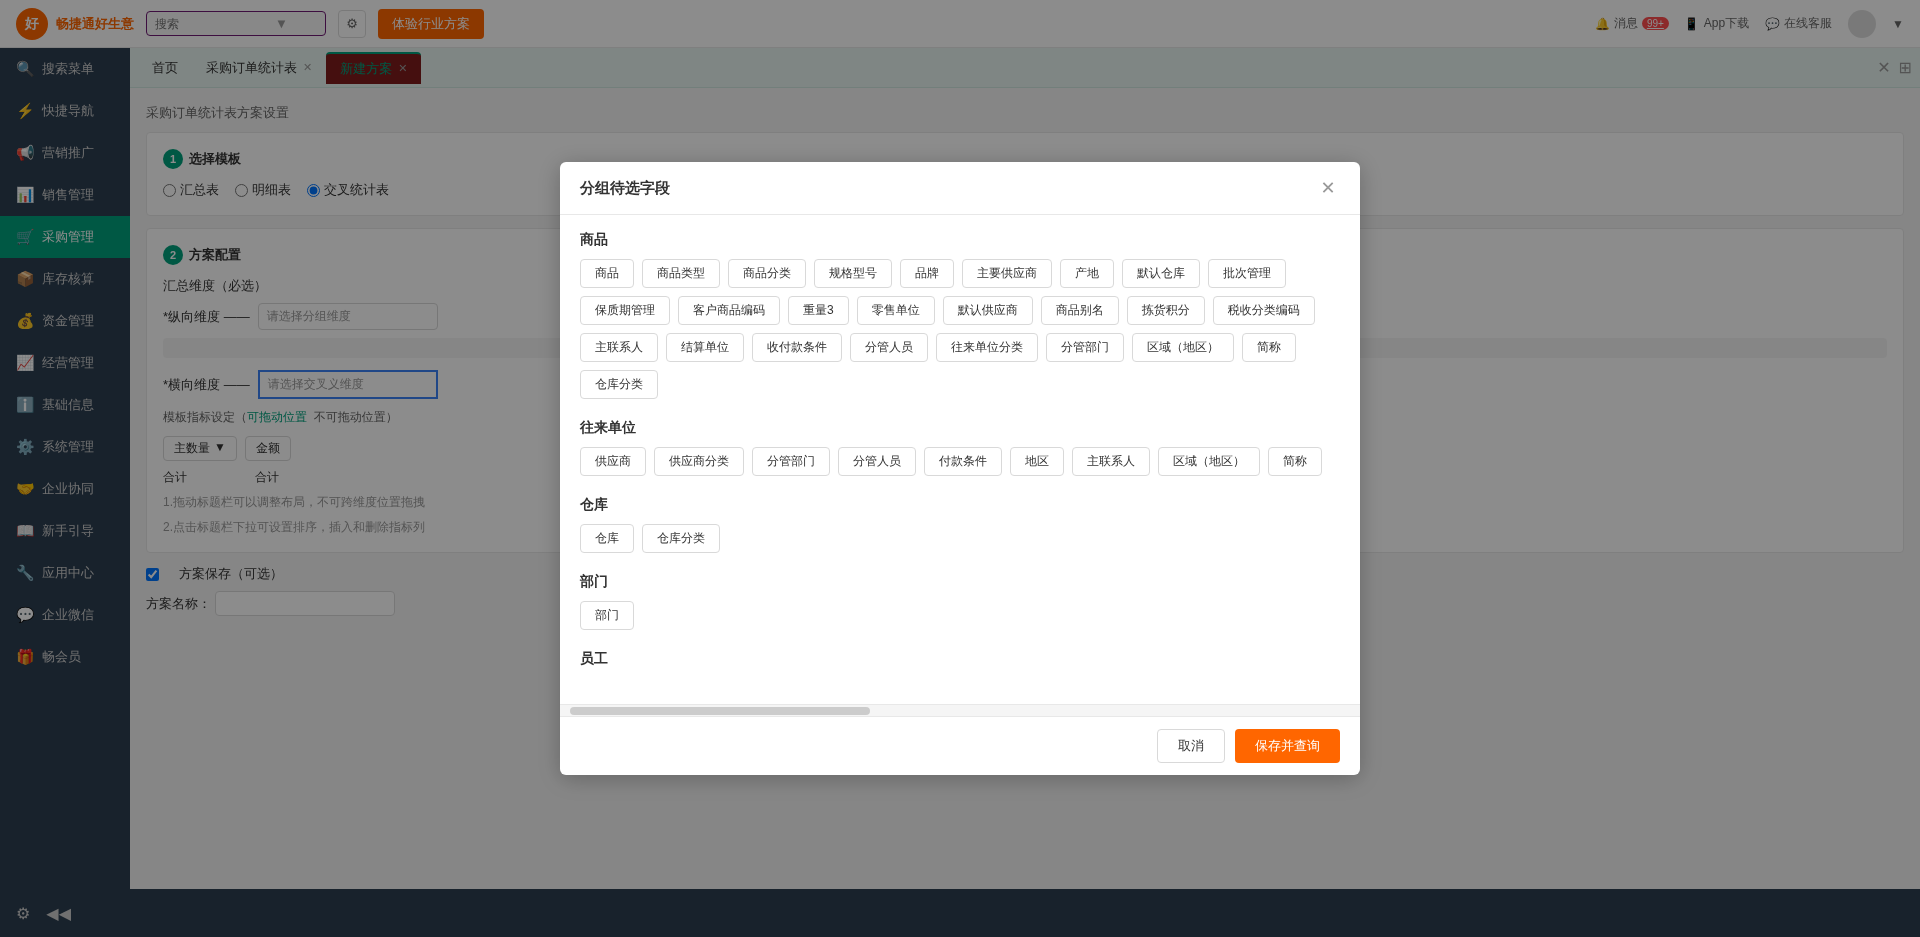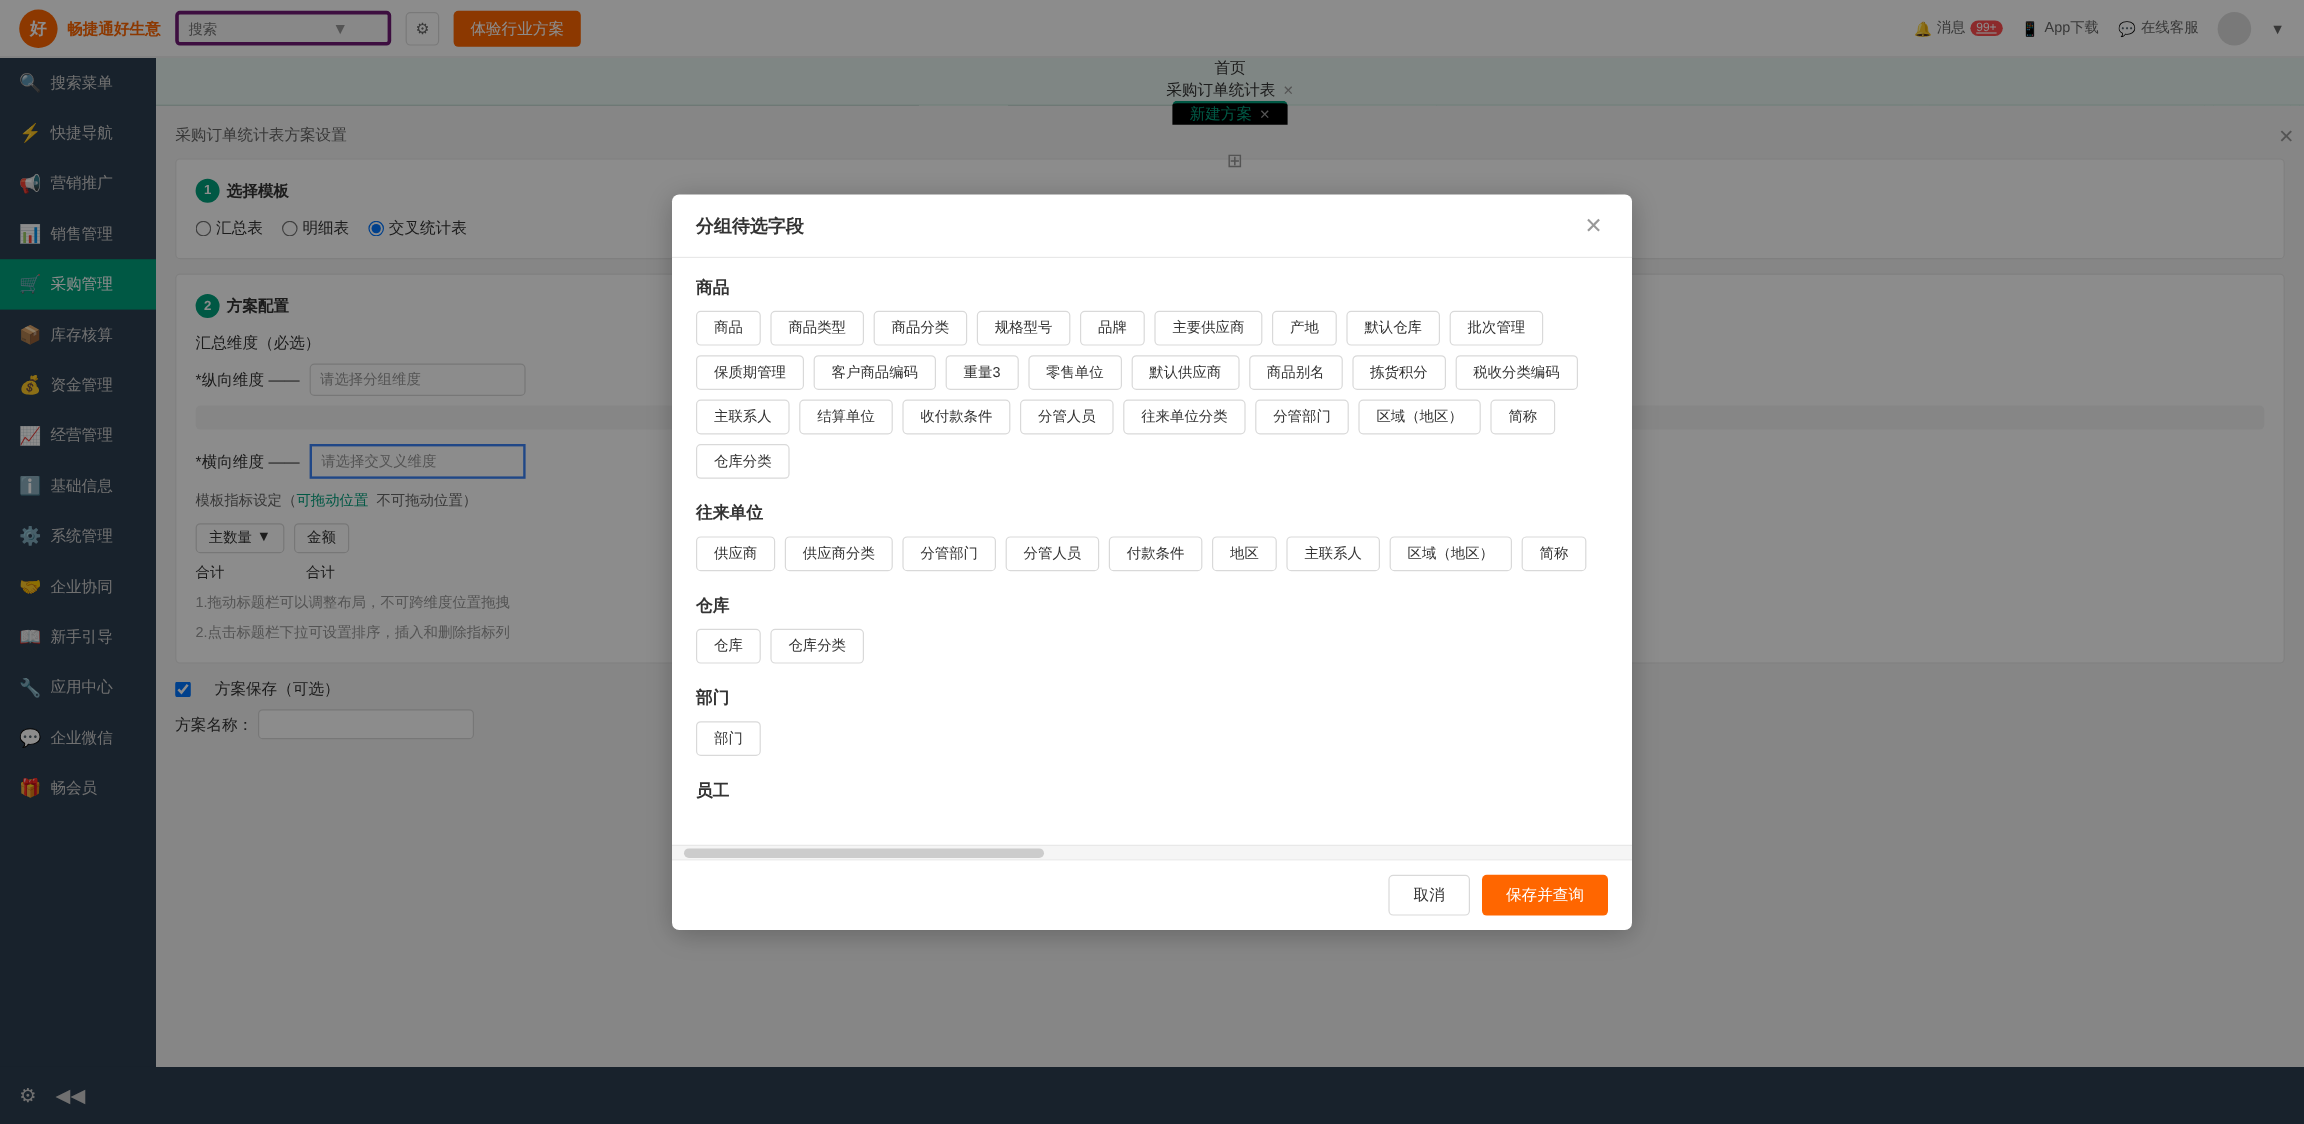--- a/index.html
+++ b/index.html
@@ -33,21 +33,21 @@
     .logo-text { font-size: 13px; color: #ff6600; font-weight: bold; line-height: 1.2; }
     .top-center {
       flex: 1;
       display: flex;
       align-items: center;
       gap: 12px;
     }
     .search-box {
       display: flex;
       align-items: center;
-      border: 3px solid #701a75;
+      border: 1px solid #701a75;
       border-radius: 4px;
       padding: 4px 8px;
       background: #f7f7f7;
       min-width: 180px;
     }
     .search-box input {
       border: none; background: transparent; outline: none; font-size: 12px; width: 120px;
     }
     .settings-icon {
       width: 28px; height: 28px;
@@ -93,35 +93,34 @@
     .tab-bar {
       height: 40px;
       background: #e8f4f0;
       display: flex;
       align-items: center;
       padding: 0 8px;
       position: fixed;
       top: 48px; left: 130px; right: 0;
       z-index: 99;
       border-bottom: 1px solid #d0e8e0;
-      flex-direction: column;
     }
     .tab {
       height: 32px;
       padding: 0 14px;
       display: flex;
       align-items: center;
       gap: 6px;
       cursor: pointer;
       font-size: 13px;
       color: #333;
       border-radius: 4px 4px 0 0;
     }
     .tab.active {
-      background: #000000;
+      background: #7f1d1d;
       color: #00a07c;
       border-top: 2px solid #00a07c;
     }
     .tab-close { color: #999; font-size: 11px; }
 
     
     .sidebar {
       position: fixed;
       top: 48px; left: 0;
       width: 130px;

